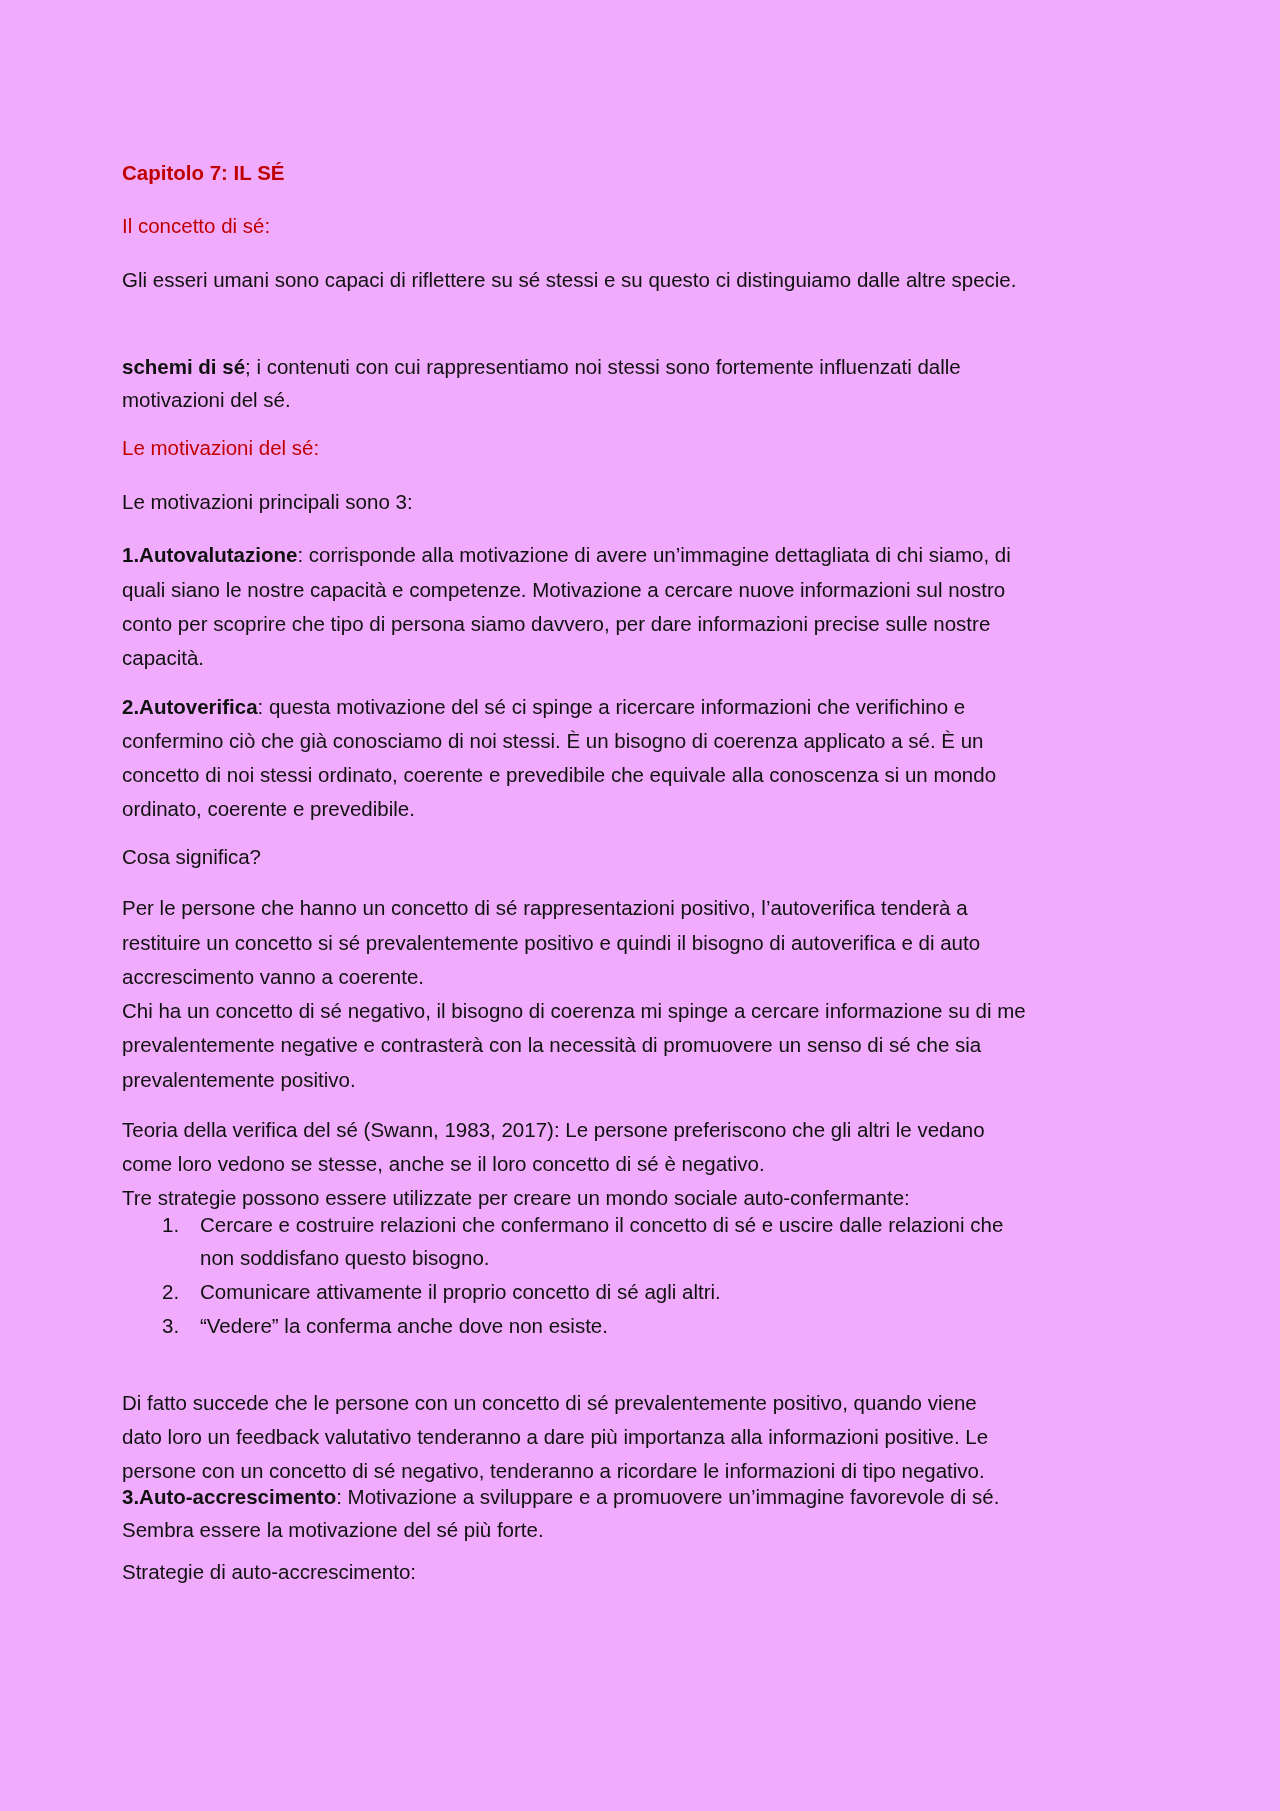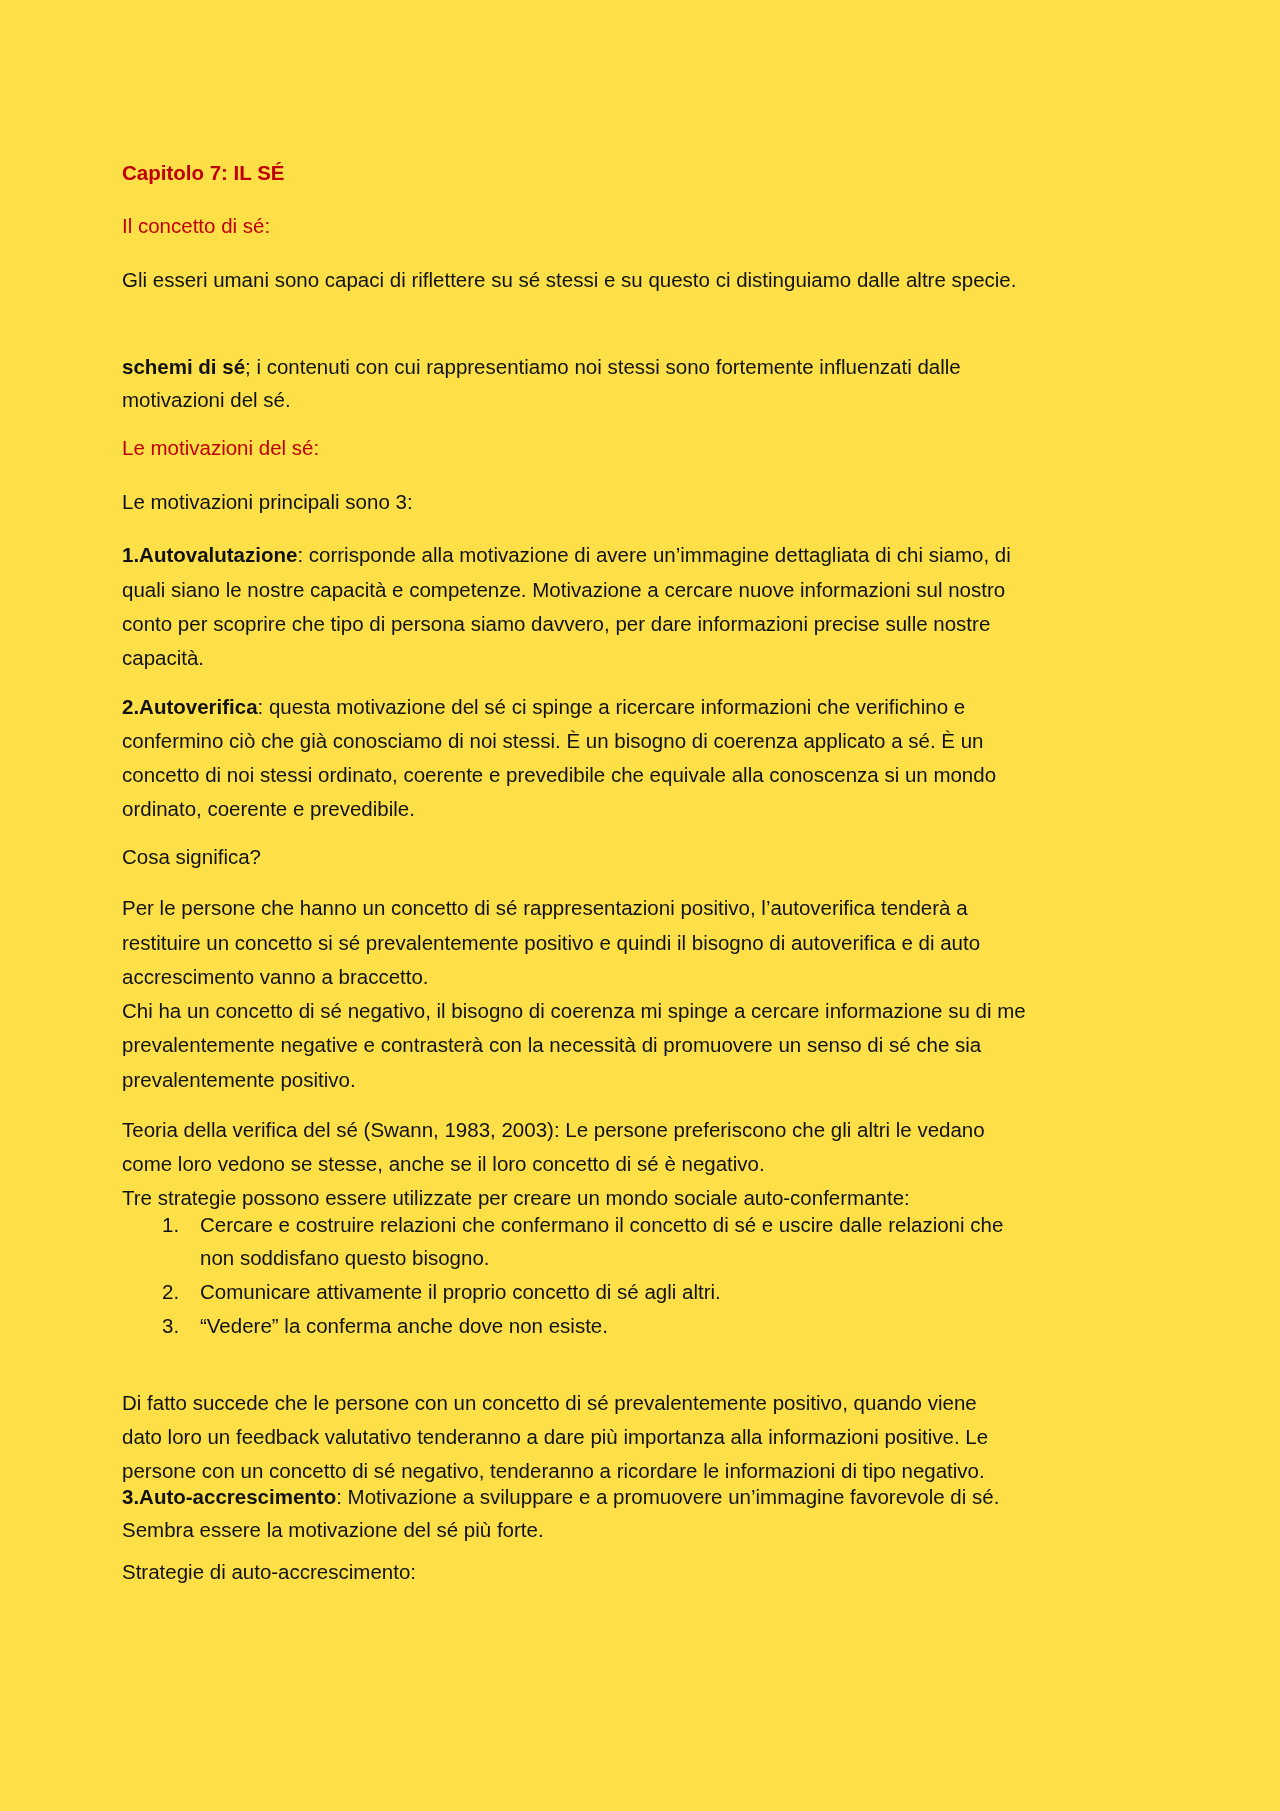--- a/index.html
+++ b/index.html
@@ -1,17 +1,17 @@
 <!DOCTYPE html>
 <html><head>
 <meta charset="utf-8">
 <style>
   html, body { margin: 0; padding: 0; background: #ffffff; }
   body { width: 1280px; height: 1811px; position: relative; overflow: hidden; }
-  .page { position: absolute; left: 0; top: 0; width: 1280px; height: 1811px; background: #fde047; }
+  .page { position: absolute; left: 0; top: 0; width: 1280px; height: 1811px; background: #f0abfc; }
   .ln {
     position: absolute; left: 122px; white-space: nowrap;
     font-family: "Liberation Sans", sans-serif; font-size: 20.5px; line-height: 26px;
     color: #111111; transform: translateY(-50%);
   }
   .red { color: #c00000; }
   .bold { font-weight: bold; }
   .li-txt { left: 200px; }
   b { font-weight: bold; }
 </style>
@@ -38,26 +38,26 @@
 
   <div class="ln" style="top:707px"><b>2.Autoverifica</b><span>: questa motivazione del sé ci spinge a ricercare informazioni che verifichino e</span></div>
   <div class="ln" style="top:741px">confermino ciò che già conosciamo di noi stessi. È un bisogno di coerenza applicato a sé. È un</div>
   <div class="ln" style="top:775px">concetto di noi stessi ordinato, coerente e prevedibile che equivale alla conoscenza si un mondo</div>
   <div class="ln" style="top:809px">ordinato, coerente e prevedibile.</div>
 
   <div class="ln" style="top:857px">Cosa significa?</div>
 
   <div class="ln" style="top:908px">Per le persone che hanno un concetto di sé rappresentazioni positivo, l’autoverifica tenderà a</div>
   <div class="ln" style="top:943px">restituire un concetto si sé prevalentemente positivo e quindi il bisogno di autoverifica e di auto</div>
-  <div class="ln" style="top:977px">accrescimento vanno a braccetto.</div>
+  <div class="ln" style="top:977px">accrescimento vanno a coerente.</div>
   <div class="ln" style="top:1045px">prevalentemente negative e contrasterà con la necessità di promuovere un senso di sé che sia</div>
   <div class="ln" style="top:1011px">Chi ha un concetto di sé negativo, il bisogno di coerenza mi spinge a cercare informazione su di me</div>
   <div class="ln" style="top:1080px">prevalentemente positivo.</div>
 
-  <div class="ln" style="top:1130px">Teoria della verifica del sé (Swann, 1983, 2003): Le persone preferiscono che gli altri le vedano</div>
+  <div class="ln" style="top:1130px">Teoria della verifica del sé (Swann, 1983, 2017): Le persone preferiscono che gli altri le vedano</div>
   <div class="ln" style="top:1164px">come loro vedono se stesse, anche se il loro concetto di sé è negativo.</div>
   <div class="ln" style="top:1198px">Tre strategie possono essere utilizzate per creare un mondo sociale auto-confermante:</div>
 
   <div class="ln" style="top:1225px; left:162px">1.</div>
   <div class="ln li-txt" style="top:1225px">Cercare e costruire relazioni che confermano il concetto di sé e uscire dalle relazioni che</div>
   <div class="ln li-txt" style="top:1258px">non soddisfano questo bisogno.</div>
   <div class="ln" style="top:1292px; left:162px">2.</div>
   <div class="ln li-txt" style="top:1292px">Comunicare attivamente il proprio concetto di sé agli altri.</div>
   <div class="ln" style="top:1326px; left:162px">3.</div>
   <div class="ln li-txt" style="top:1326px">“Vedere” la conferma anche dove non esiste.</div>

